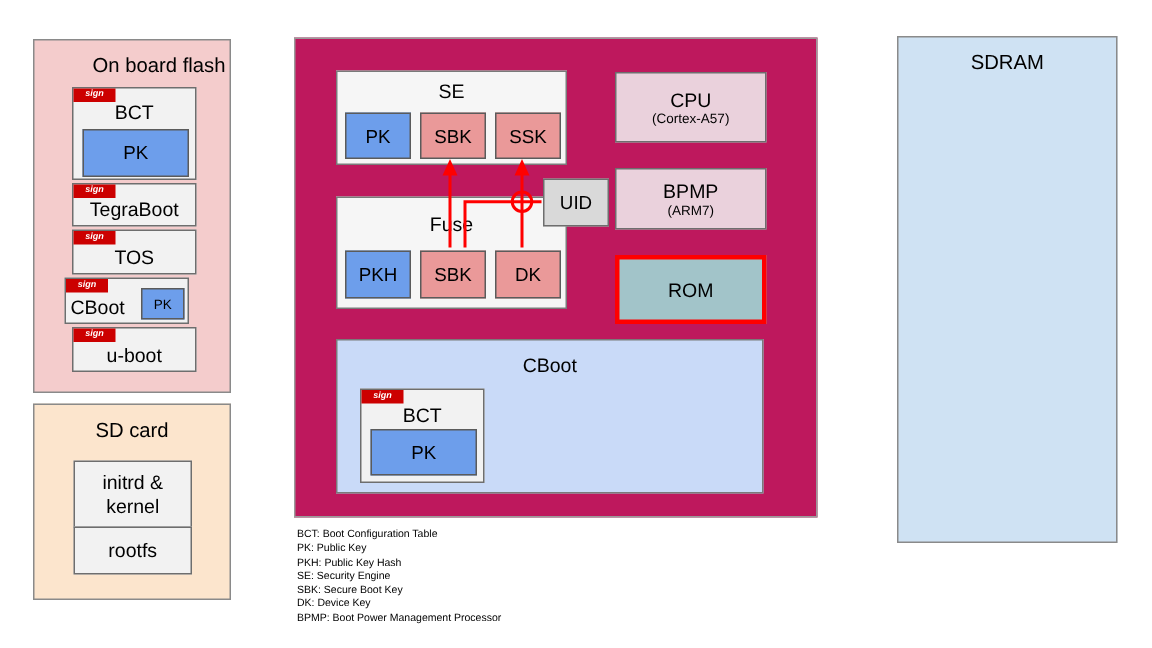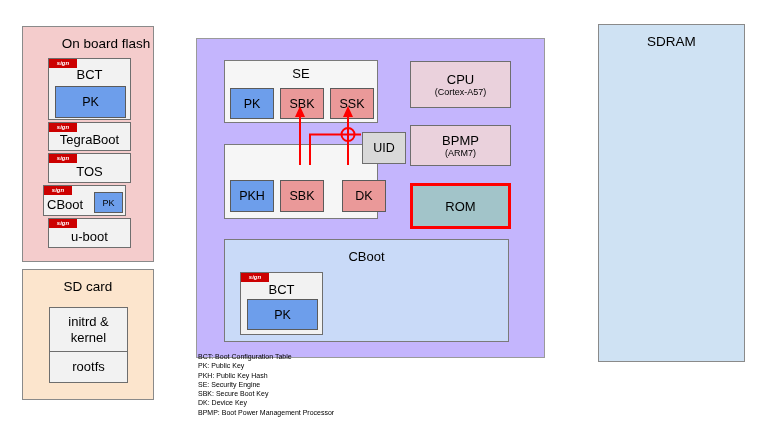--- a/index.html
+++ b/index.html
@@ -5,21 +5,21 @@
   html,body { margin:0; padding:0; background:#ffffff; }
   .canvas {
     position:relative; width:768px; height:432px; background:#ffffff;
     font-family:"Liberation Sans", sans-serif; color:#000; overflow:hidden;
   }
   .panel { position:absolute; box-sizing:border-box; border:1px solid #8a8a8a; }
   .panel-title { text-align:center; font-size:13.5px; padding-top:9px; }
 
   .flash-panel { background:var(--flash-panel,#f4cccc); }
   .sd-panel    { background:var(--sd-panel,#fce5cd); }
-  .soc-panel   { background:#c4b5fd; border-color:#9a9a9a;margin-top:13px; }
+  .soc-panel   { background:#be185d; border-color:#9a9a9a; }
   .sdram-panel { background:var(--sdram,#cfe2f3); }
 
   .gbox { position:absolute; box-sizing:border-box; background:#f2f2f2; border:1px solid #6e6e6e; }
   .gbox .gbox-label { text-align:center; font-size:13px; }
   .sign-tag {
     position:absolute; top:0; left:0; width:28px; height:9px;
     background:var(--sign-tag,#cc0000); color:#fff; font-size:6px; font-style:italic;
     font-weight:bold; line-height:9px; text-align:center;
   }
   .key {
@@ -98,23 +98,24 @@
   <div class="panel soc-panel" style="left:196px; top:25px; width:349px; height:320px;">
 
     <div class="subbox" style="left:27px; top:21px; width:154px; height:63px;">
       <div class="subbox-title" style="padding-top:5px;">SE</div>
       <div class="key key-blue" style="left:5px; top:27px; width:44px; height:31px;">PK</div>
       <div class="key key-pink" style="left:55px; top:27px; width:44px; height:31px;">SBK</div>
       <div class="key key-pink" style="left:105px; top:27px; width:44px; height:31px;">SSK</div>
     </div>
 
     <div class="subbox" style="left:27px; top:105px; width:154px; height:75px;">
+      <div class="subbox-title" style="padding-top:10px;">Fuse</div>
       <div class="key key-blue" style="left:5px; top:35px; width:44px; height:32px;">PKH</div>
       <div class="key key-pink" style="left:55px; top:35px; width:44px; height:32px;">SBK</div>
-      <div class="key key-pink" style="left:117px; top:35px; width:44px; height:32px;">DK</div>
+      <div class="key key-pink" style="left:105px; top:35px; width:44px; height:32px;">DK</div>
     </div>
 
     <div class="uid-box" style="left:165px; top:93px; width:44px; height:32px;">UID</div>
 
     <div class="chip cpu-chip" style="left:213px; top:22px; width:101px; height:47px;">
       <div class="chip-title">CPU</div>
       <div class="chip-sub">(Cortex-A57)</div>
     </div>
     <div class="chip bpmp-chip" style="left:213px; top:86px; width:101px; height:41px;">
       <div class="chip-title">BPMP</div>

